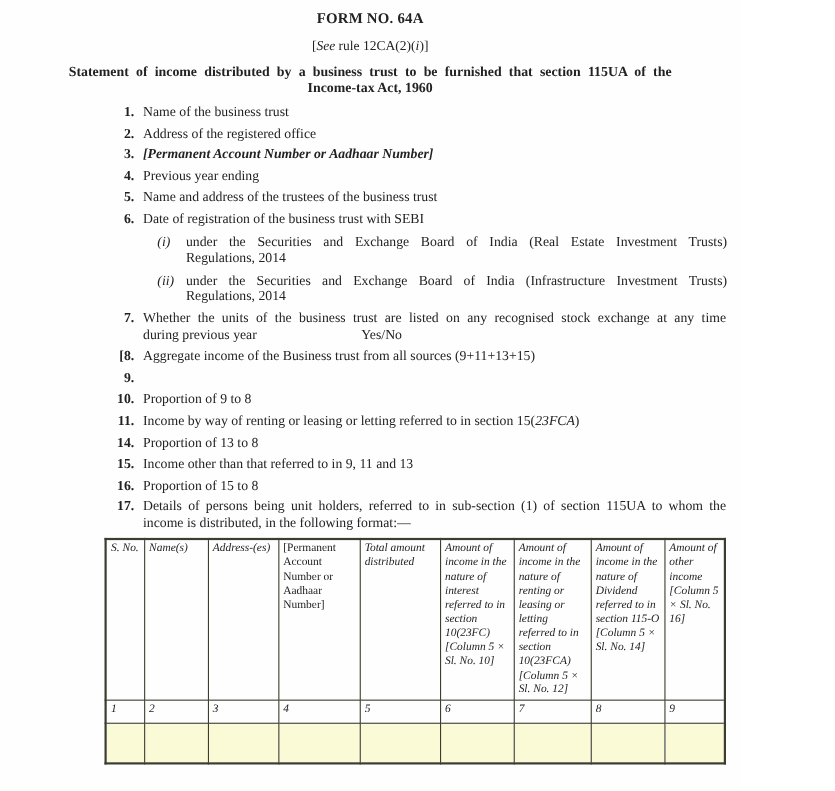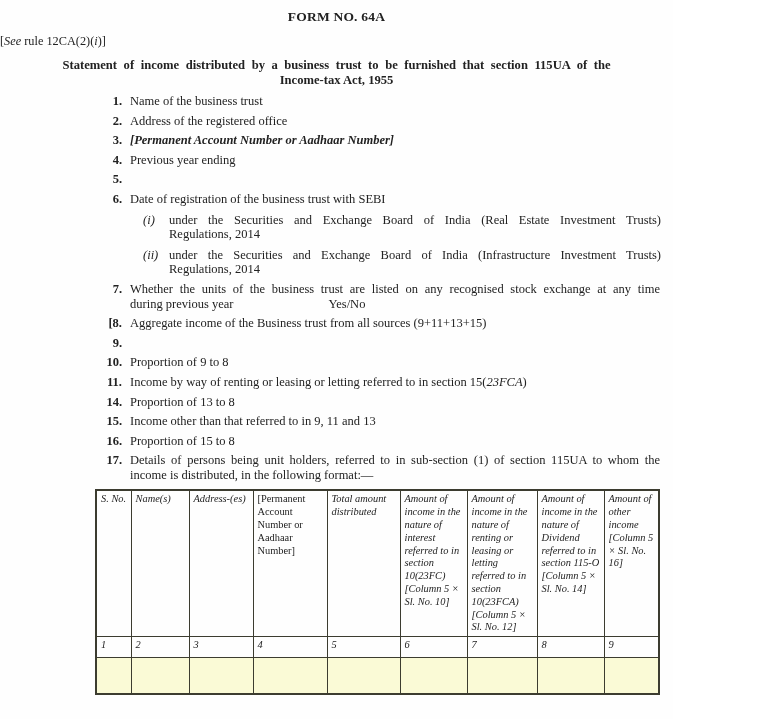--- a/index.html
+++ b/index.html
@@ -18,21 +18,21 @@
     overflow: hidden;
   }
   .form-no {
     text-align: center;
     font-weight: bold;
     font-size: 13.5px;
     padding-top: 9px;
     letter-spacing: 0.2px;
   }
   .rule-line {
-    text-align: left;
+    text-align: center;
     font-size: 12.3px;
     margin-top: 9px;
   }
   .rule-line .it { font-style: italic; }
   .doc-title {
     width: 548px;
     margin: 9px auto 0;
     font-weight: bold;
     font-size: 12.6px;
     line-height: 15px;
@@ -86,21 +86,21 @@
 <body>
 
 <div class="page">
 
   <div class="form-no">FORM NO. 64A</div>
 
   <div class="rule-line"><span>[</span><span class="it">See</span><span> rule 12CA(2)(</span><span class="it">i</span><span>)]</span></div>
 
   <div class="doc-title">
     <div class="l1">Statement of income distributed by a business trust to be furnished that section 115UA of the</div>
-    <div class="l2">Income-tax Act, 1955</div>
+    <div class="l2">Income-tax Act, 1960</div>
   </div>
 
   <div class="list">
 
     <div class="item">
       <span class="num">1.</span>
       <span class="txt">Name of the business trust</span>
     </div>
 
     <div class="item">
@@ -113,20 +113,21 @@
       <span class="txt bi">[Permanent Account Number or Aadhaar Number]</span>
     </div>
 
     <div class="item">
       <span class="num">4.</span>
       <span class="txt">Previous year ending</span>
     </div>
 
     <div class="item">
       <span class="num">5.</span>
+      <span class="txt">Name and address of the trustees of the business trust</span>
     </div>
 
     <div class="item">
       <span class="num">6.</span>
       <span class="txt">Date of registration of the business trust with SEBI</span>
     </div>
 
     <div class="sub-item">
       <span class="marker">(i)</span>
       <span class="txt">

